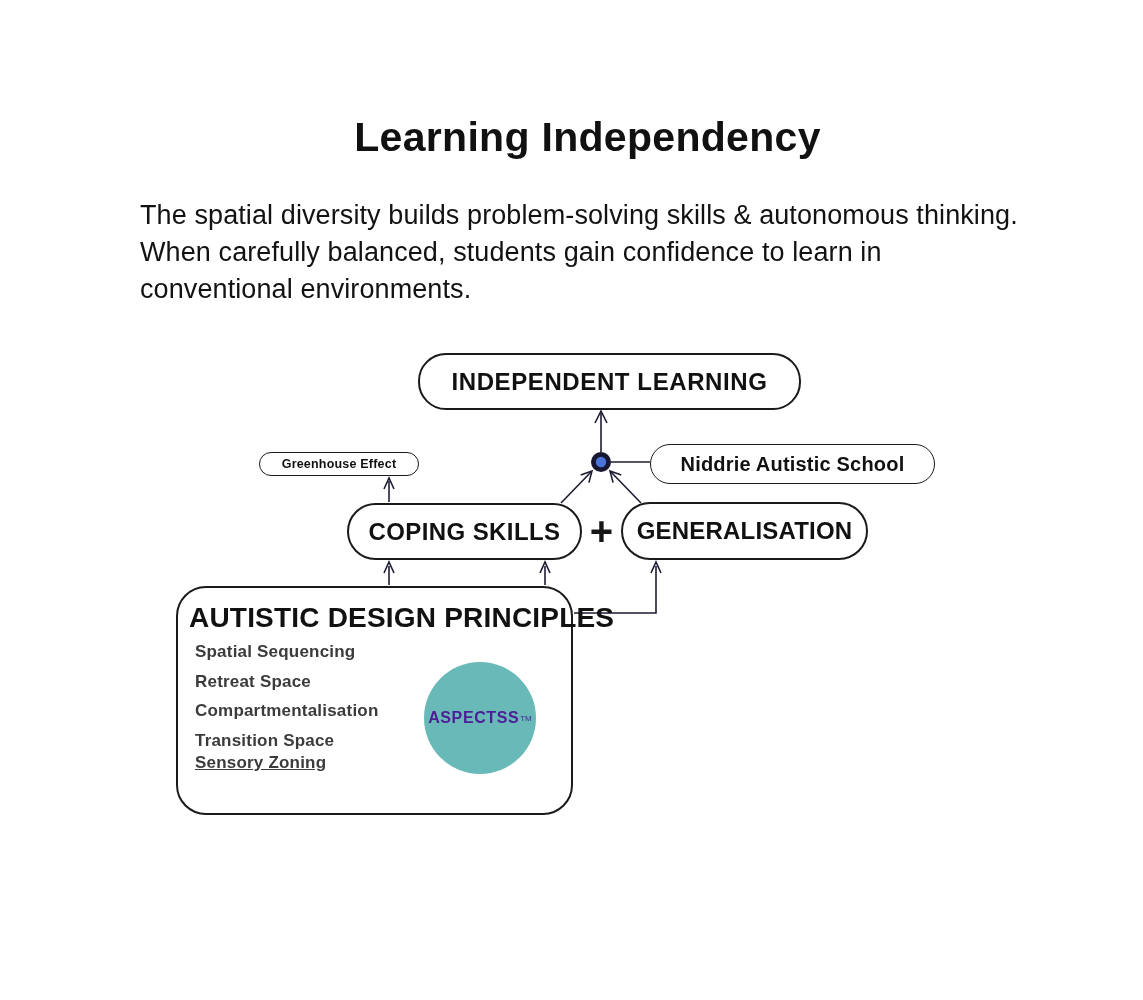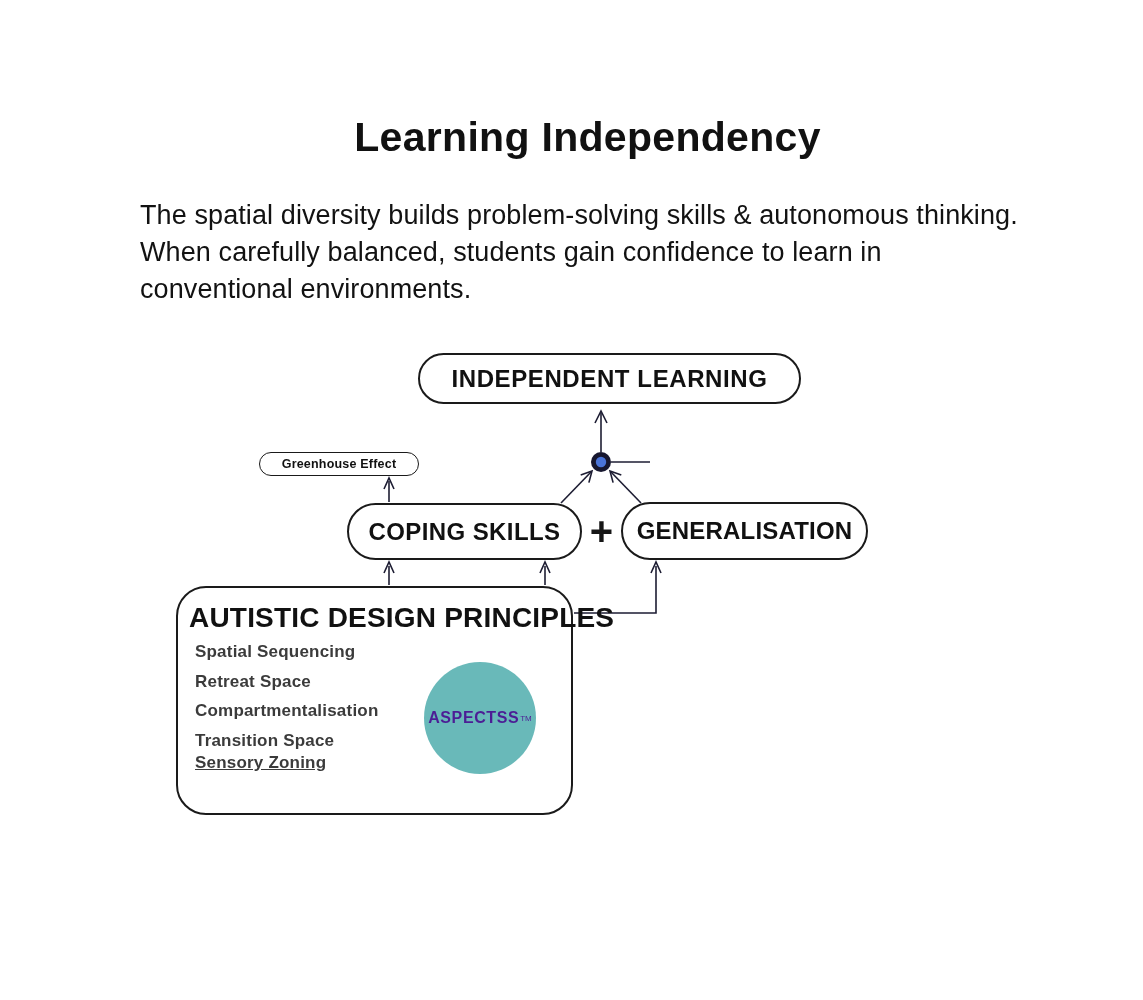--- a/index.html
+++ b/index.html
@@ -60,21 +60,21 @@
     justify-content: center;
     background: #ffffff;
     border: 2px solid var(--node-border, #1a1a1a);
     color: #111111;
     font-weight: 700;
     text-align: center;
     white-space: nowrap;
   }
 
   .node-independent {
-    left: 418px; top: 353px; width: 383px; height: 51px;
+    left: 418px; top: 353px; width: 383px; height: 57px;
     border-radius: 28px; font-size: 24px; letter-spacing: 0.6px; text-align: right;
   }
   .node-greenhouse {
     left: 259px; top: 452px; width: 160px; height: 24px;
     border-radius: 12px; border-width: 1.3px; font-size: 12.5px; letter-spacing: 0.2px;
   }
   .node-niddrie {
     left: 650px; top: 444px; width: 285px; height: 40px;
     border-radius: 20px; border-width: 1.6px; font-size: 20px; letter-spacing: 0.2px;
   }
@@ -186,20 +186,21 @@
       <g>
         <circle cx="601" cy="462" r="10" style="fill:var(--dot-outer,#17172f)"></circle>
         <circle cx="601" cy="462" r="5.2" style="fill:var(--dot-inner,#4a74d8)"></circle>
       </g>
     </svg>
 
     <div class="node node-independent">INDEPENDENT LEARNING</div>
 
     <div class="node node-greenhouse">Greenhouse Effect</div>
 
+    <div class="node node-niddrie">Niddrie Autistic School</div>
 
     <div class="node node-coping">COPING SKILLS</div>
 
     <div class="plus-sign">+</div>
 
     <div class="node node-generalisation">GENERALISATION</div>
 
     <div class="node-principles">
       <div class="principles-heading">AUTISTIC DESIGN PRINCIPLES</div>
       <ul class="principles-list">

